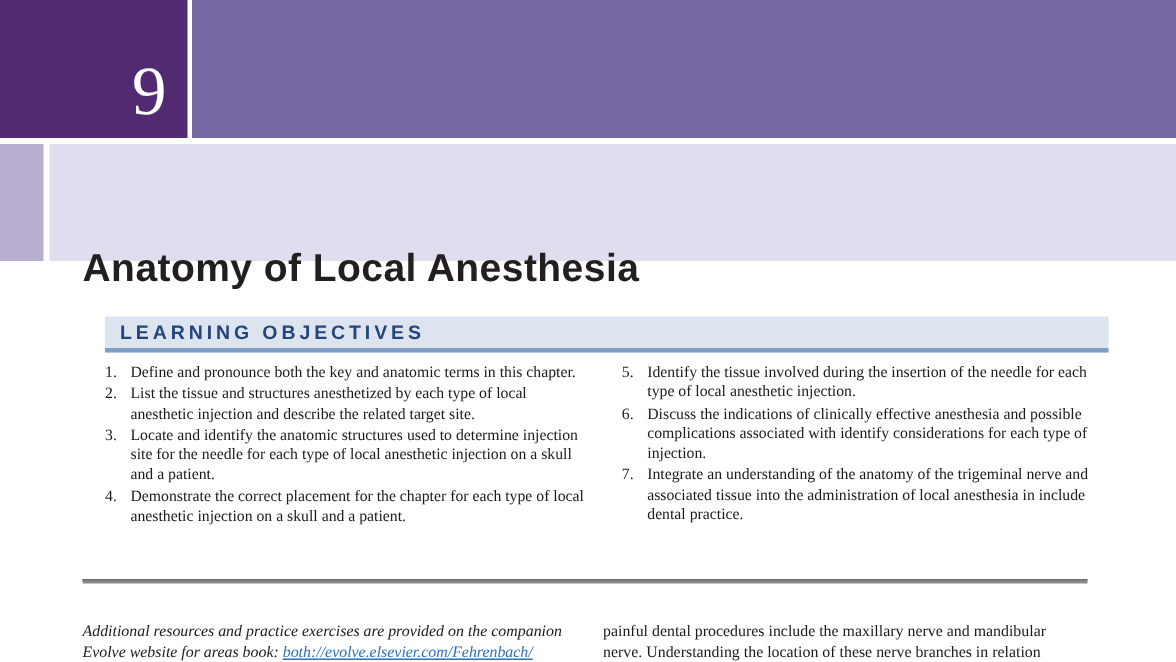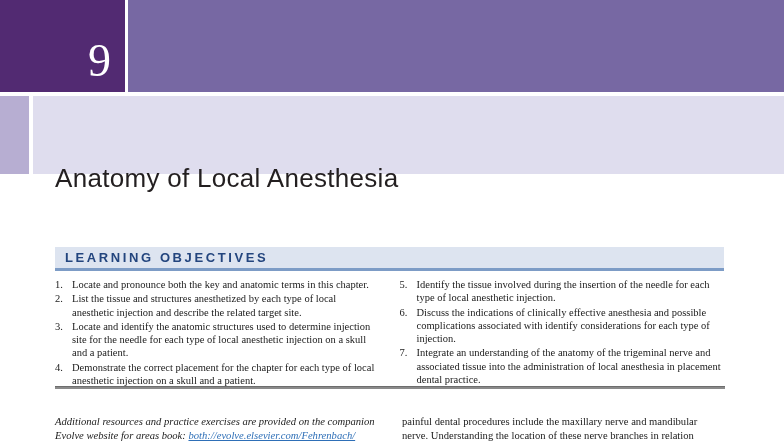--- a/index.html
+++ b/index.html
@@ -72,33 +72,32 @@
     top: 0;
     width: 751px;
     height: 78px;
     background: #dfddee;
   }
   #page-title {
     position: absolute;
     left: 55px;
     top: 50px;
     font-size: 26px;
-    font-weight: 400;
+    font-weight: 700;
     color: #231f20;
     letter-spacing: 0.3px;
     white-space: nowrap;
   }
 
   
   #objectives-box {
     position: absolute;
-    left: 55px;
+    left: 70px;
     top: 211px;
     width: 669px;
-    margin-top: 36px;
   }
   #objectives-header {
     background: #dde4f0;
     border-bottom: 3px solid #7d9cc6;
     height: 21px;
     position: relative;
   }
   #objectives-title {
     position: absolute;
     left: 10px;
@@ -185,21 +184,21 @@
 </div>
 
 <section id="objectives-box">
   <div id="objectives-header">
     <span id="objectives-title">LEARNING OBJECTIVES</span>
   </div>
   <div id="objectives-columns">
     <ol class="objectives-col" id="objectives-left" style="list-style:none;margin:0;padding:0;">
       <li class="objective-item">
         <span class="objective-num">1.</span>
-        <span class="objective-text">Locate and pronounce both the key and anatomic terms in this chapter.</span>
+        <span class="objective-text">Define and pronounce both the key and anatomic terms in this chapter.</span>
       </li>
       <li class="objective-item">
         <span class="objective-num">2.</span>
         <span class="objective-text">List the tissue and structures anesthetized by each type of local anesthetic injection and describe the related target site.</span>
       </li>
       <li class="objective-item">
         <span class="objective-num">3.</span>
         <span class="objective-text">Locate and identify the anatomic structures used to determine injection site for the needle for each type of local anesthetic injection on a skull and a patient.</span>
       </li>
       <li class="objective-item">
@@ -211,21 +210,21 @@
       <li class="objective-item">
         <span class="objective-num">5.</span>
         <span class="objective-text">Identify the tissue involved during the insertion of the needle for each type of local anesthetic injection.</span>
       </li>
       <li class="objective-item">
         <span class="objective-num">6.</span>
         <span class="objective-text">Discuss the indications of clinically effective anesthesia and possible complications associated with identify considerations for each type of injection.</span>
       </li>
       <li class="objective-item">
         <span class="objective-num">7.</span>
-        <span class="objective-text">Integrate an understanding of the anatomy of the trigeminal nerve and associated tissue into the administration of local anesthesia in placement dental practice.</span>
+        <span class="objective-text">Integrate an understanding of the anatomy of the trigeminal nerve and associated tissue into the administration of local anesthesia in include dental practice.</span>
       </li>
     </ol>
   </div>
 </section>
 
 <div id="section-rule"></div>
 
 <div id="body-columns">
   <p class="body-col italic"><span>Additional resources and practice exercises are provided on the companion Evolve website for areas book: </span><a class="url-link" href="#">both://evolve.elsevier.com/Fehrenbach/</a></p>
   <p class="body-col">painful dental procedures include the maxillary nerve and mandibular nerve. Understanding the location of these nerve branches in relation</p>

